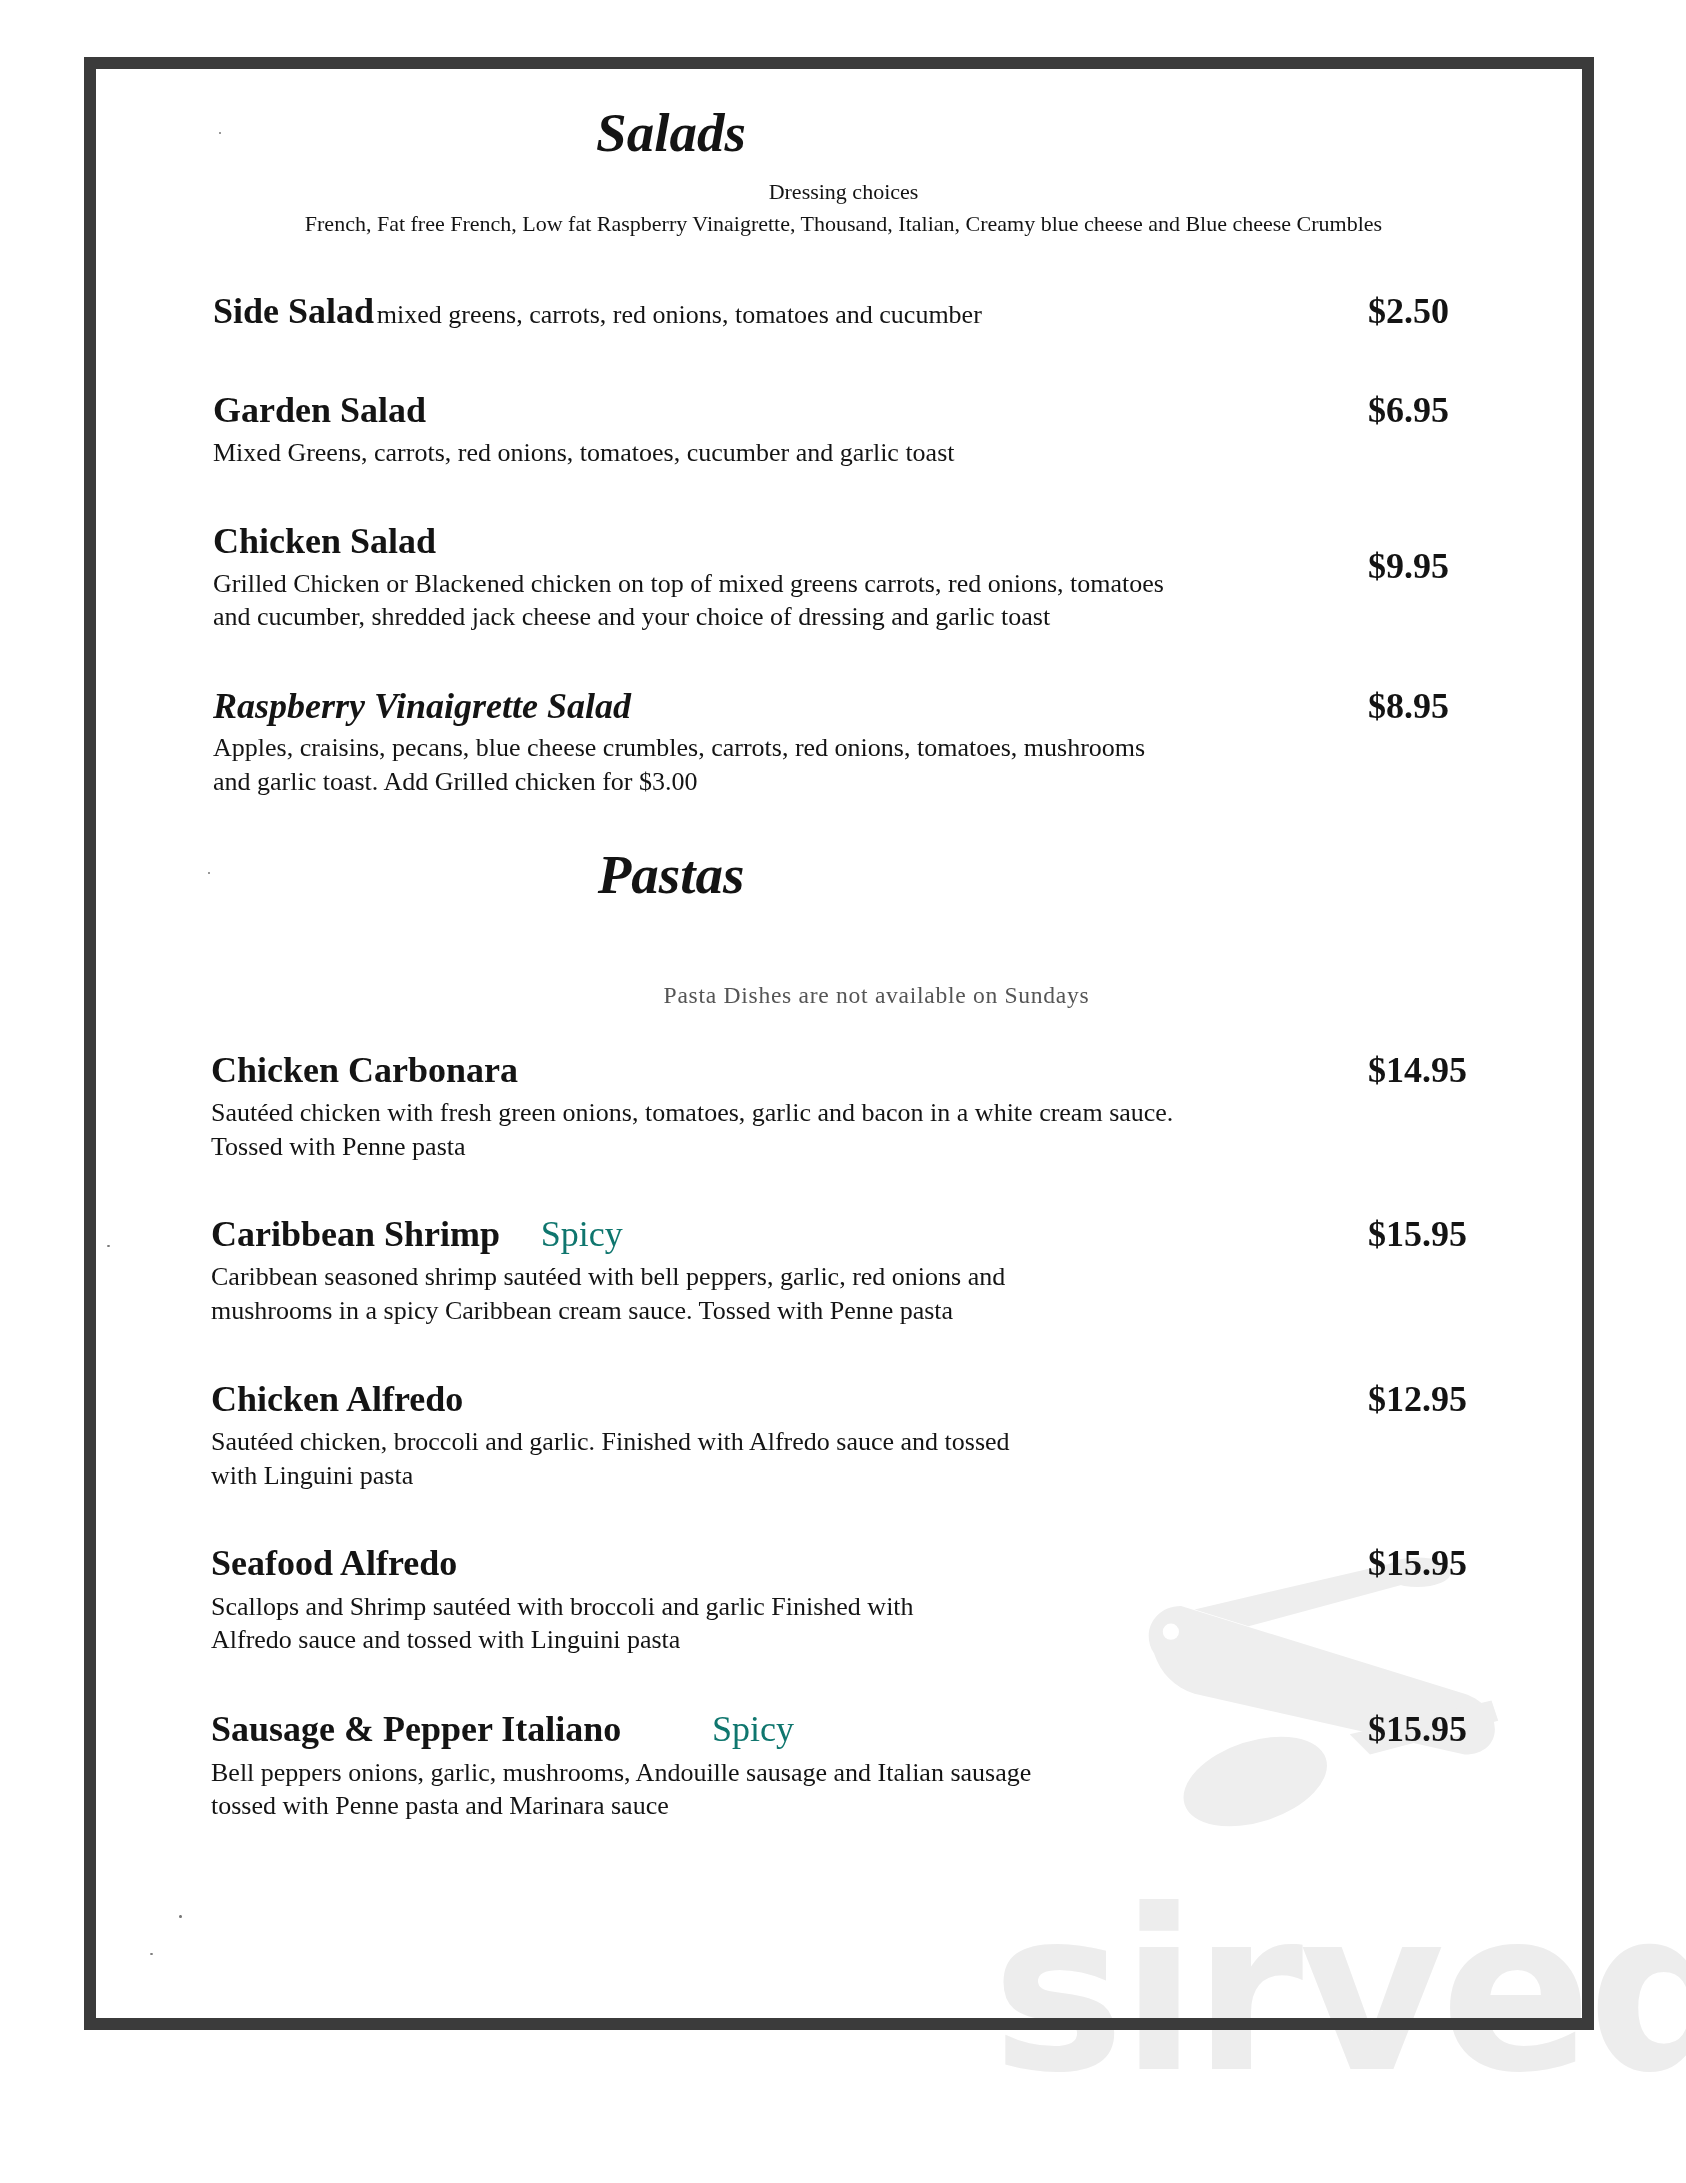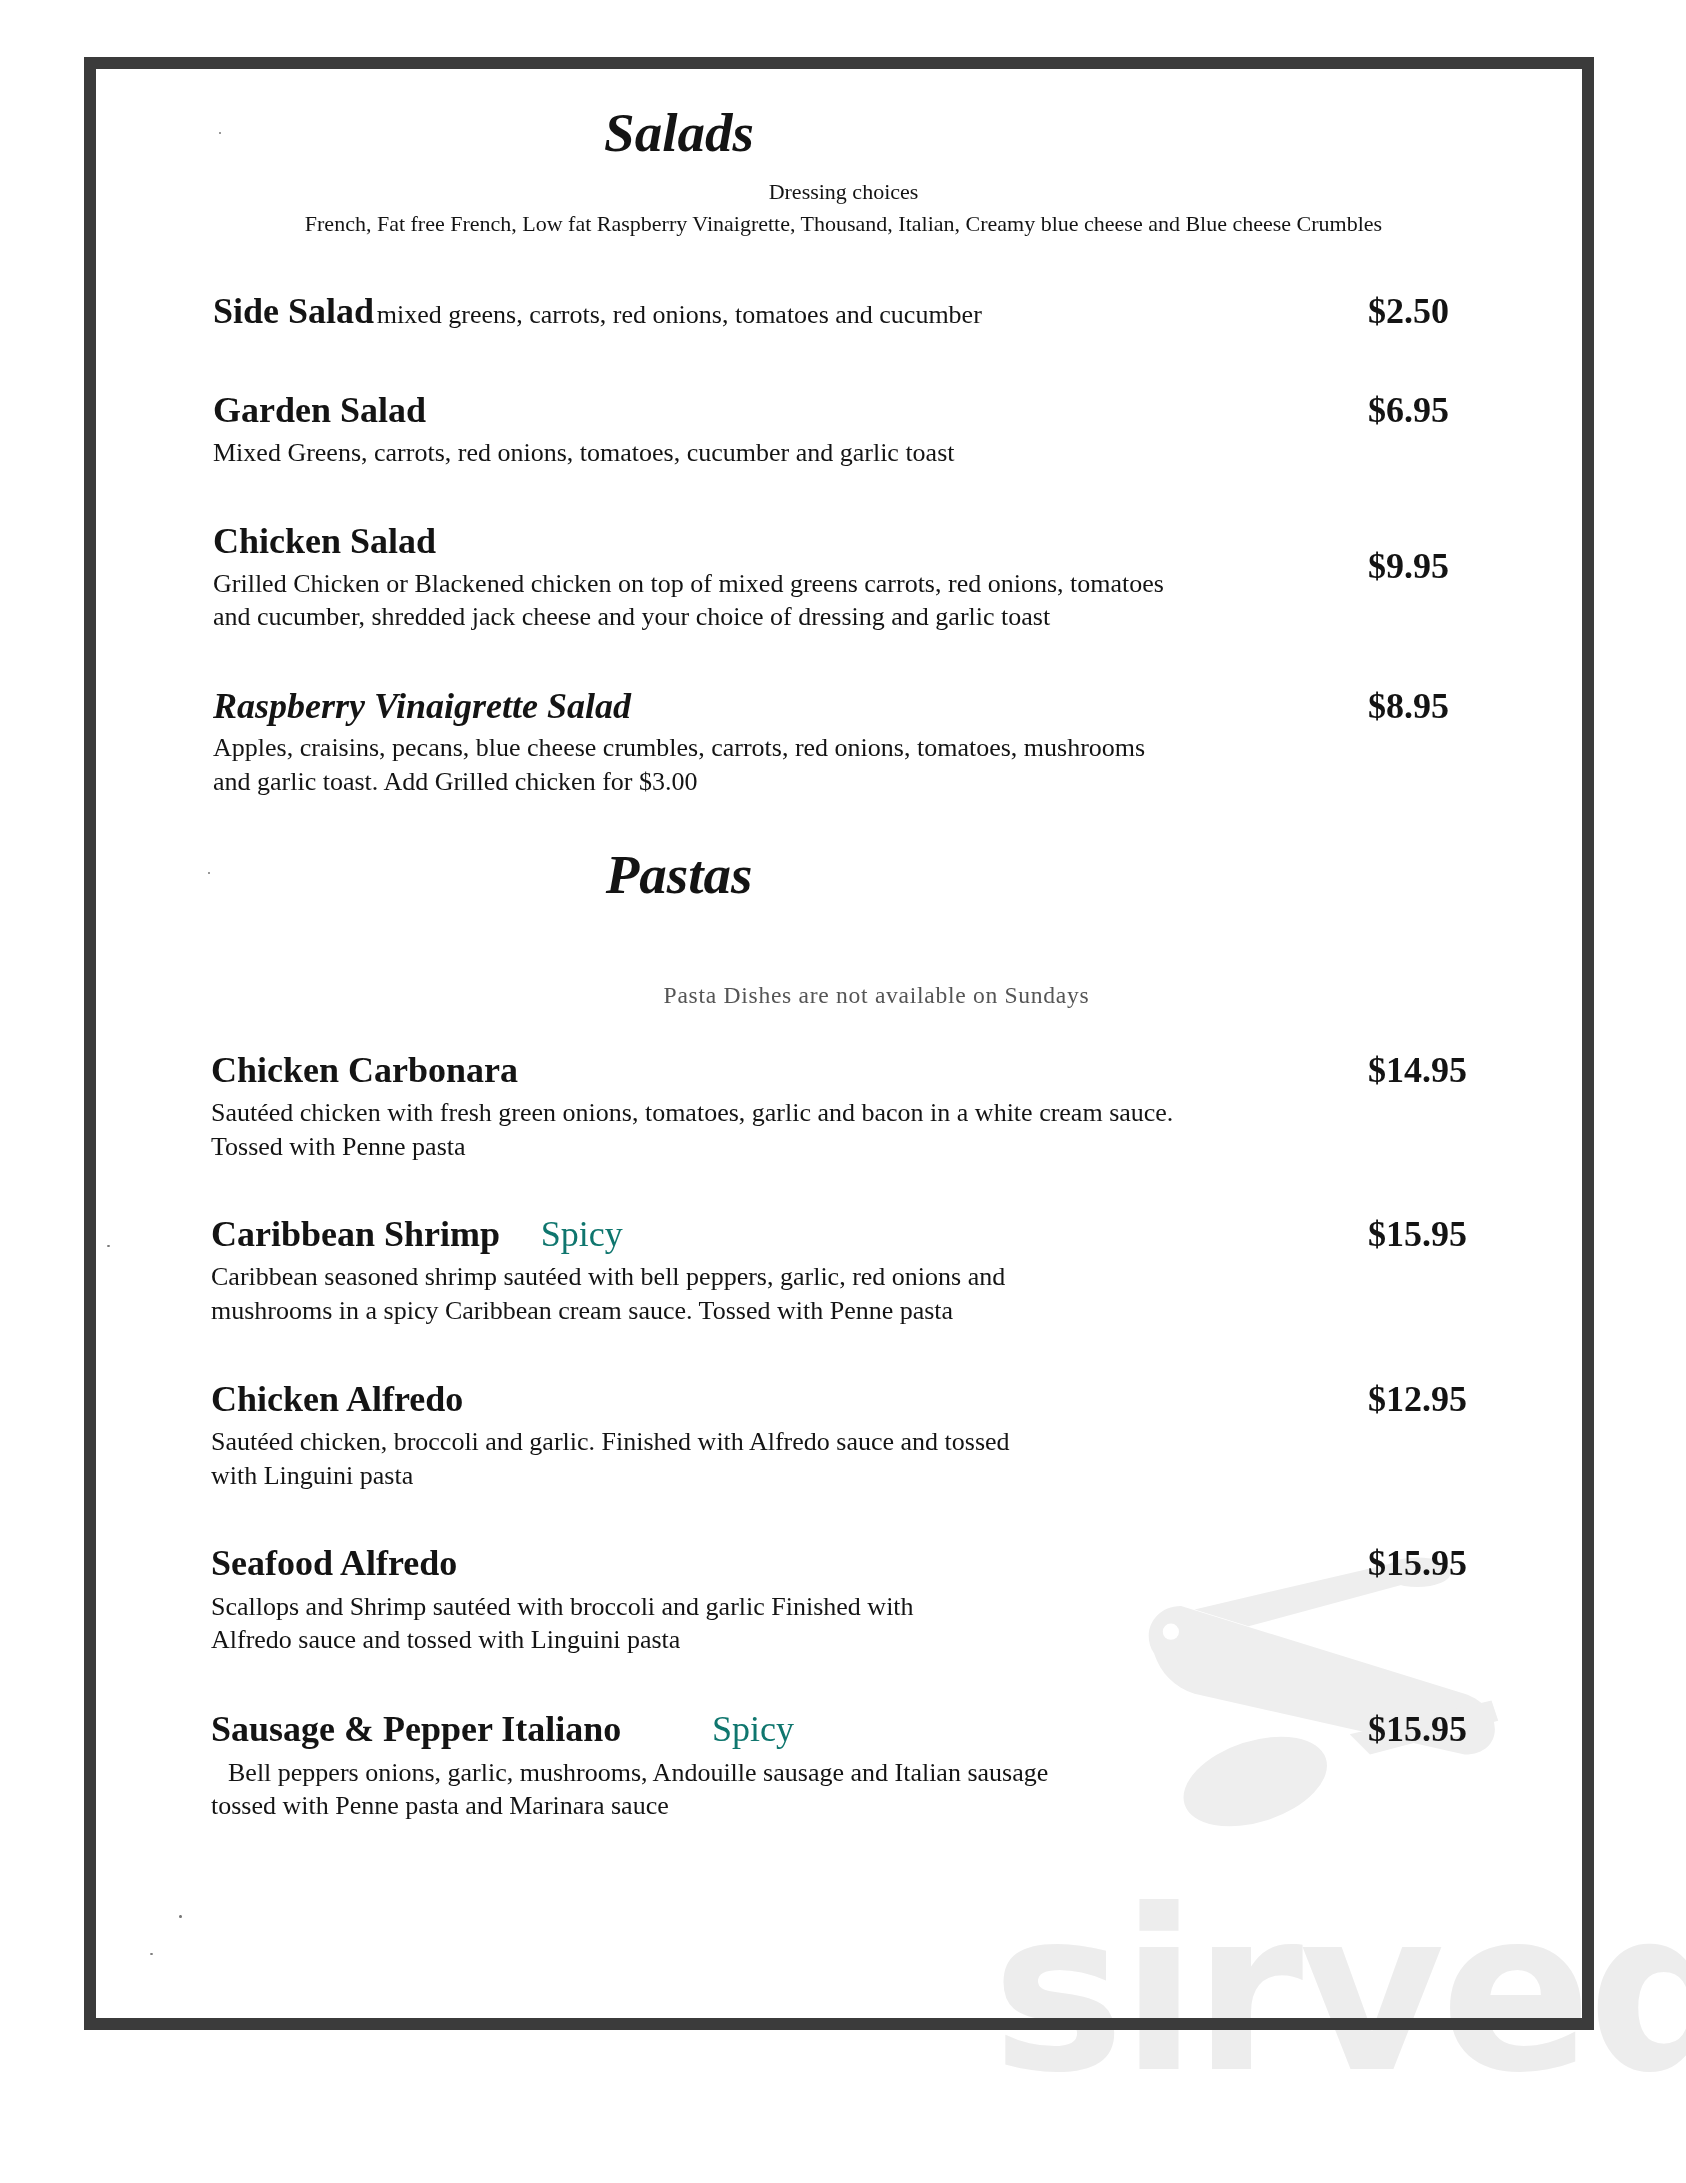--- a/index.html
+++ b/index.html
@@ -1,21 +1,21 @@
 <!DOCTYPE html>
 <html style="font-size:10.8px"><head>
 <meta charset="utf-8">
 <style>
   html, body { margin:0; padding:0; background:#ffffff; }
   body { width:1687px; height:2183px; position:relative; overflow:hidden;
          font-family:"Liberation Serif","DejaVu Serif",serif; color:#141414; }
   .frame { position:absolute; left:84px; top:57px; width:1486px; height:1949px;
            border:12px solid #3b3b3b; box-sizing:content-box; }
   .abs { position:absolute; white-space:nowrap;text-align:right; }
-  .section-title { font-weight:bold; font-style:italic; font-size:55px; left:0; width:1342px; text-align:center;padding-left:8px; }
+  .section-title { font-weight:bold; font-style:italic; font-size:55px; left:0; width:1342px; text-align:center; }
   .center { left:0; width:1687px; text-align:center; }
   .dress-label { font-size:22px; }
   .dress-list { font-size:22px; }
   .note { font-size:26px; }
   .note-gray { font-size:23.6px; color:#555; letter-spacing:0.7px; }
   .item-name { font-weight:bold; font-size:36px; }
   .item-inline-desc { font-size:26px; font-weight:normal; }
   .desc { font-size:26px; line-height:34px; }
   .price { font-weight:bold; font-size:36px; }
   .spicy { font-size:36px; color:#0f766e; font-weight:normal; }
@@ -102,17 +102,17 @@
   <div class="abs item-name" style="left:211px;top:1542px;">Seafood Alfredo</div>
   <div class="abs price" style="left:1368px;top:1542px;">$15.95</div>
   <div class="abs desc" style="left:211px;top:1590px;">Scallops and Shrimp sautéed with broccoli and garlic Finished with</div>
   <div class="abs desc" style="left:211px;top:1623px;">Alfredo sauce and tossed with Linguini pasta</div>
 
   <div class="abs" style="left:211px;top:1708px;">
     <span class="item-name">Sausage &amp; Pepper Italiano</span>
     <span class="spicy" style="margin-left:88px;">Spicy</span>
   </div>
   <div class="abs price" style="left:1368px;top:1708px;">$15.95</div>
-  <div class="abs desc" style="left:211px;top:1756px;margin-left:17px;">Bell peppers  onions, garlic, mushrooms, Andouille sausage and Italian sausage</div>
+  <div class="abs desc" style="left:211px;top:1756px;">Bell peppers  onions, garlic, mushrooms, Andouille sausage and Italian sausage</div>
   <div class="abs desc" style="left:211px;top:1789px;">tossed with Penne pasta and Marinara sauce</div>
 
 </div>
 
 
 </body></html>

